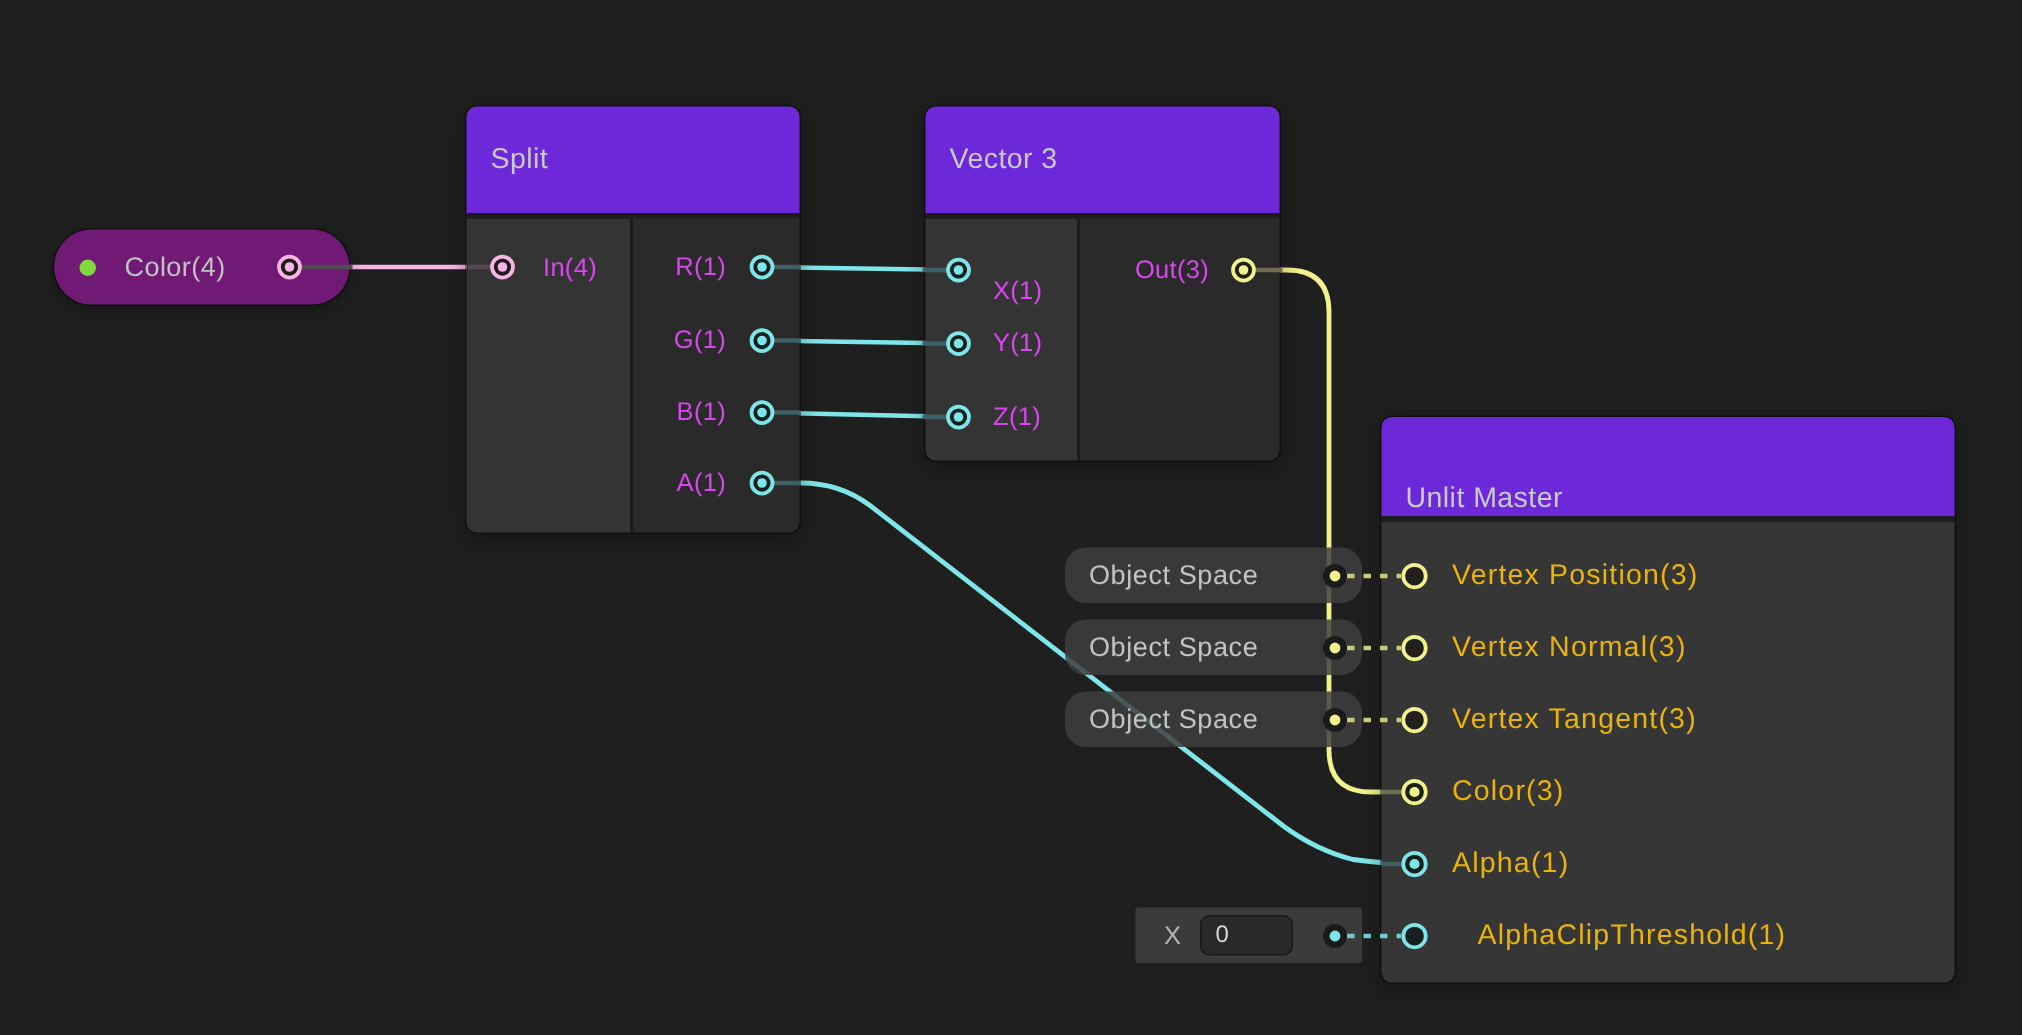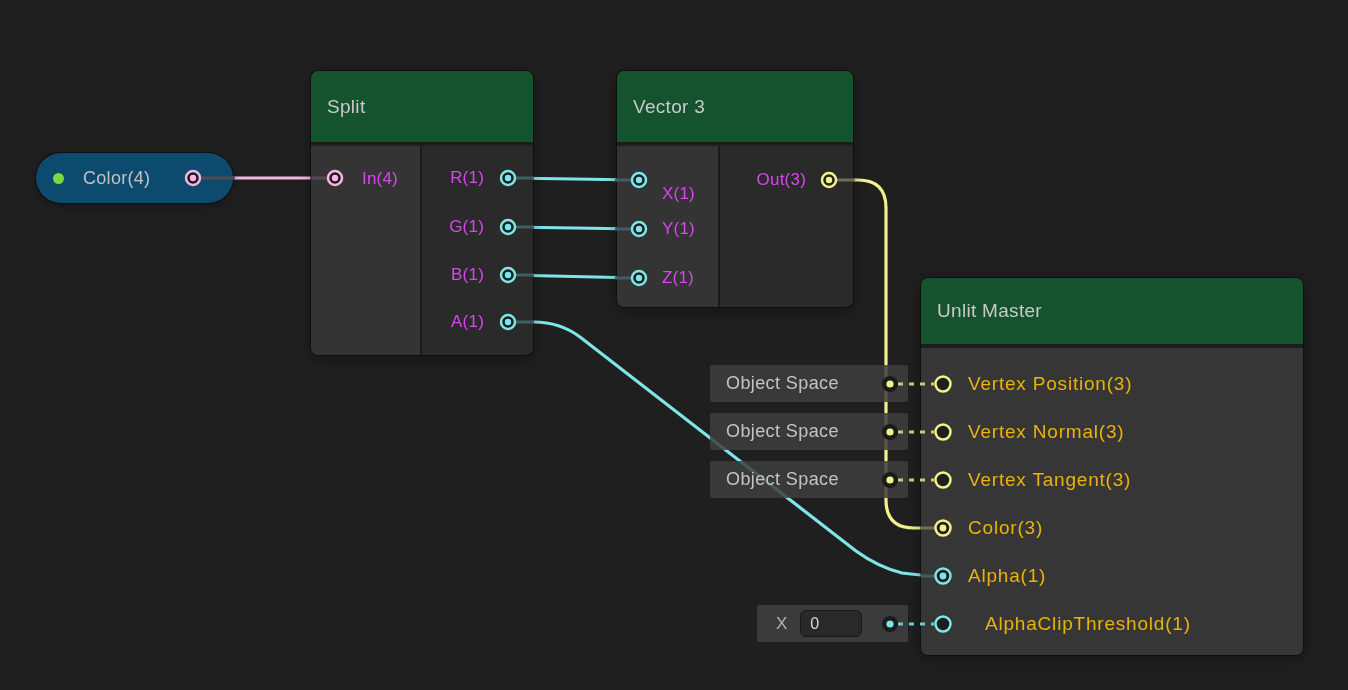--- a/index.html
+++ b/index.html
@@ -11,53 +11,53 @@
   }
   svg.layer { position:absolute; left:0; top:0; pointer-events:none; }
   #wire-layer { z-index:1; }
   #top-layer  { z-index:3; }
 
   .node {
     position:absolute; z-index:2; border-radius:7px;
     box-shadow:0 0 0 1px rgba(0,0,0,.4), 0 4px 14px rgba(0,0,0,.35);
   }
   .node-header {
-    height:73px; background:#14532d; border-bottom:2px solid #1b1b1b;
+    height:73px; background:#6d28d9; border-bottom:2px solid #1b1b1b;
     border-radius:7px 7px 0 0; display:flex; align-items:center; padding:0 16px;
   }
-  .master .node-header { height:68px; }
+  .master .node-header { height:68px;align-items:flex-end; }
   .node-title { color:#c9c9c9; font-size:19px; letter-spacing:.3px; }
   .node-body { display:flex; position:absolute; left:0; right:0; bottom:0; }
   .split .node-body, .v3 .node-body { top:75px; }
   .master .node-body { top:70px; }
   .col-in  { background:#343434; border-right:2px solid #1b1b1b; border-radius:0 0 0 7px; }
   .col-out { background:#2a2a2a; flex:1; border-radius:0 0 7px 0; }
   .col-solo{ background:#363636; flex:1; border-radius:0 0 7px 7px; }
 
   .plabel {
     position:absolute; height:22px; line-height:22px;
     font-size:17px; color:#d946ef; letter-spacing:.2px; white-space:nowrap;
   }
   .mlabel { font-size:19px; color:#eab308; letter-spacing:.8px; }
 
   .pill {
     position:absolute; left:36px; top:153px; width:197px; height:50px; z-index:2;
-    background:#0c4a6e; border-radius:25px;
+    background:#701a75; border-radius:25px;
     box-shadow:0 0 0 1px rgba(0,0,0,.4), 0 3px 10px rgba(0,0,0,.3);
     display:flex; align-items:center;
   }
   .pill-dot {
     width:11px; height:11px; border-radius:50%; background:#80d73f;
     margin-left:17px;
   }
   .pill-label { color:#c2c2c2; font-size:18px; margin-left:19px; letter-spacing:.3px; }
 
   .dropdown {
     position:absolute; left:710px; width:198px; height:37px; z-index:2;
-    background:rgba(62,62,62,0.85); border-radius:2px;
+    background:rgba(62,62,62,0.85); border-radius:14px;
     display:flex; align-items:center; padding-left:16px;
   }
   .dropdown-label { color:#c3c3c3; font-size:18px; letter-spacing:.4px; white-space:nowrap; }
 
   .xfield {
     position:absolute; left:757px; top:605px; width:151px; height:37px; z-index:2;
     background:rgba(62,62,62,0.9); border-radius:2px;
     display:flex; align-items:center;
   }
   .xfield-label { color:#b5b5b5; font-size:17px; margin-left:19px; }

